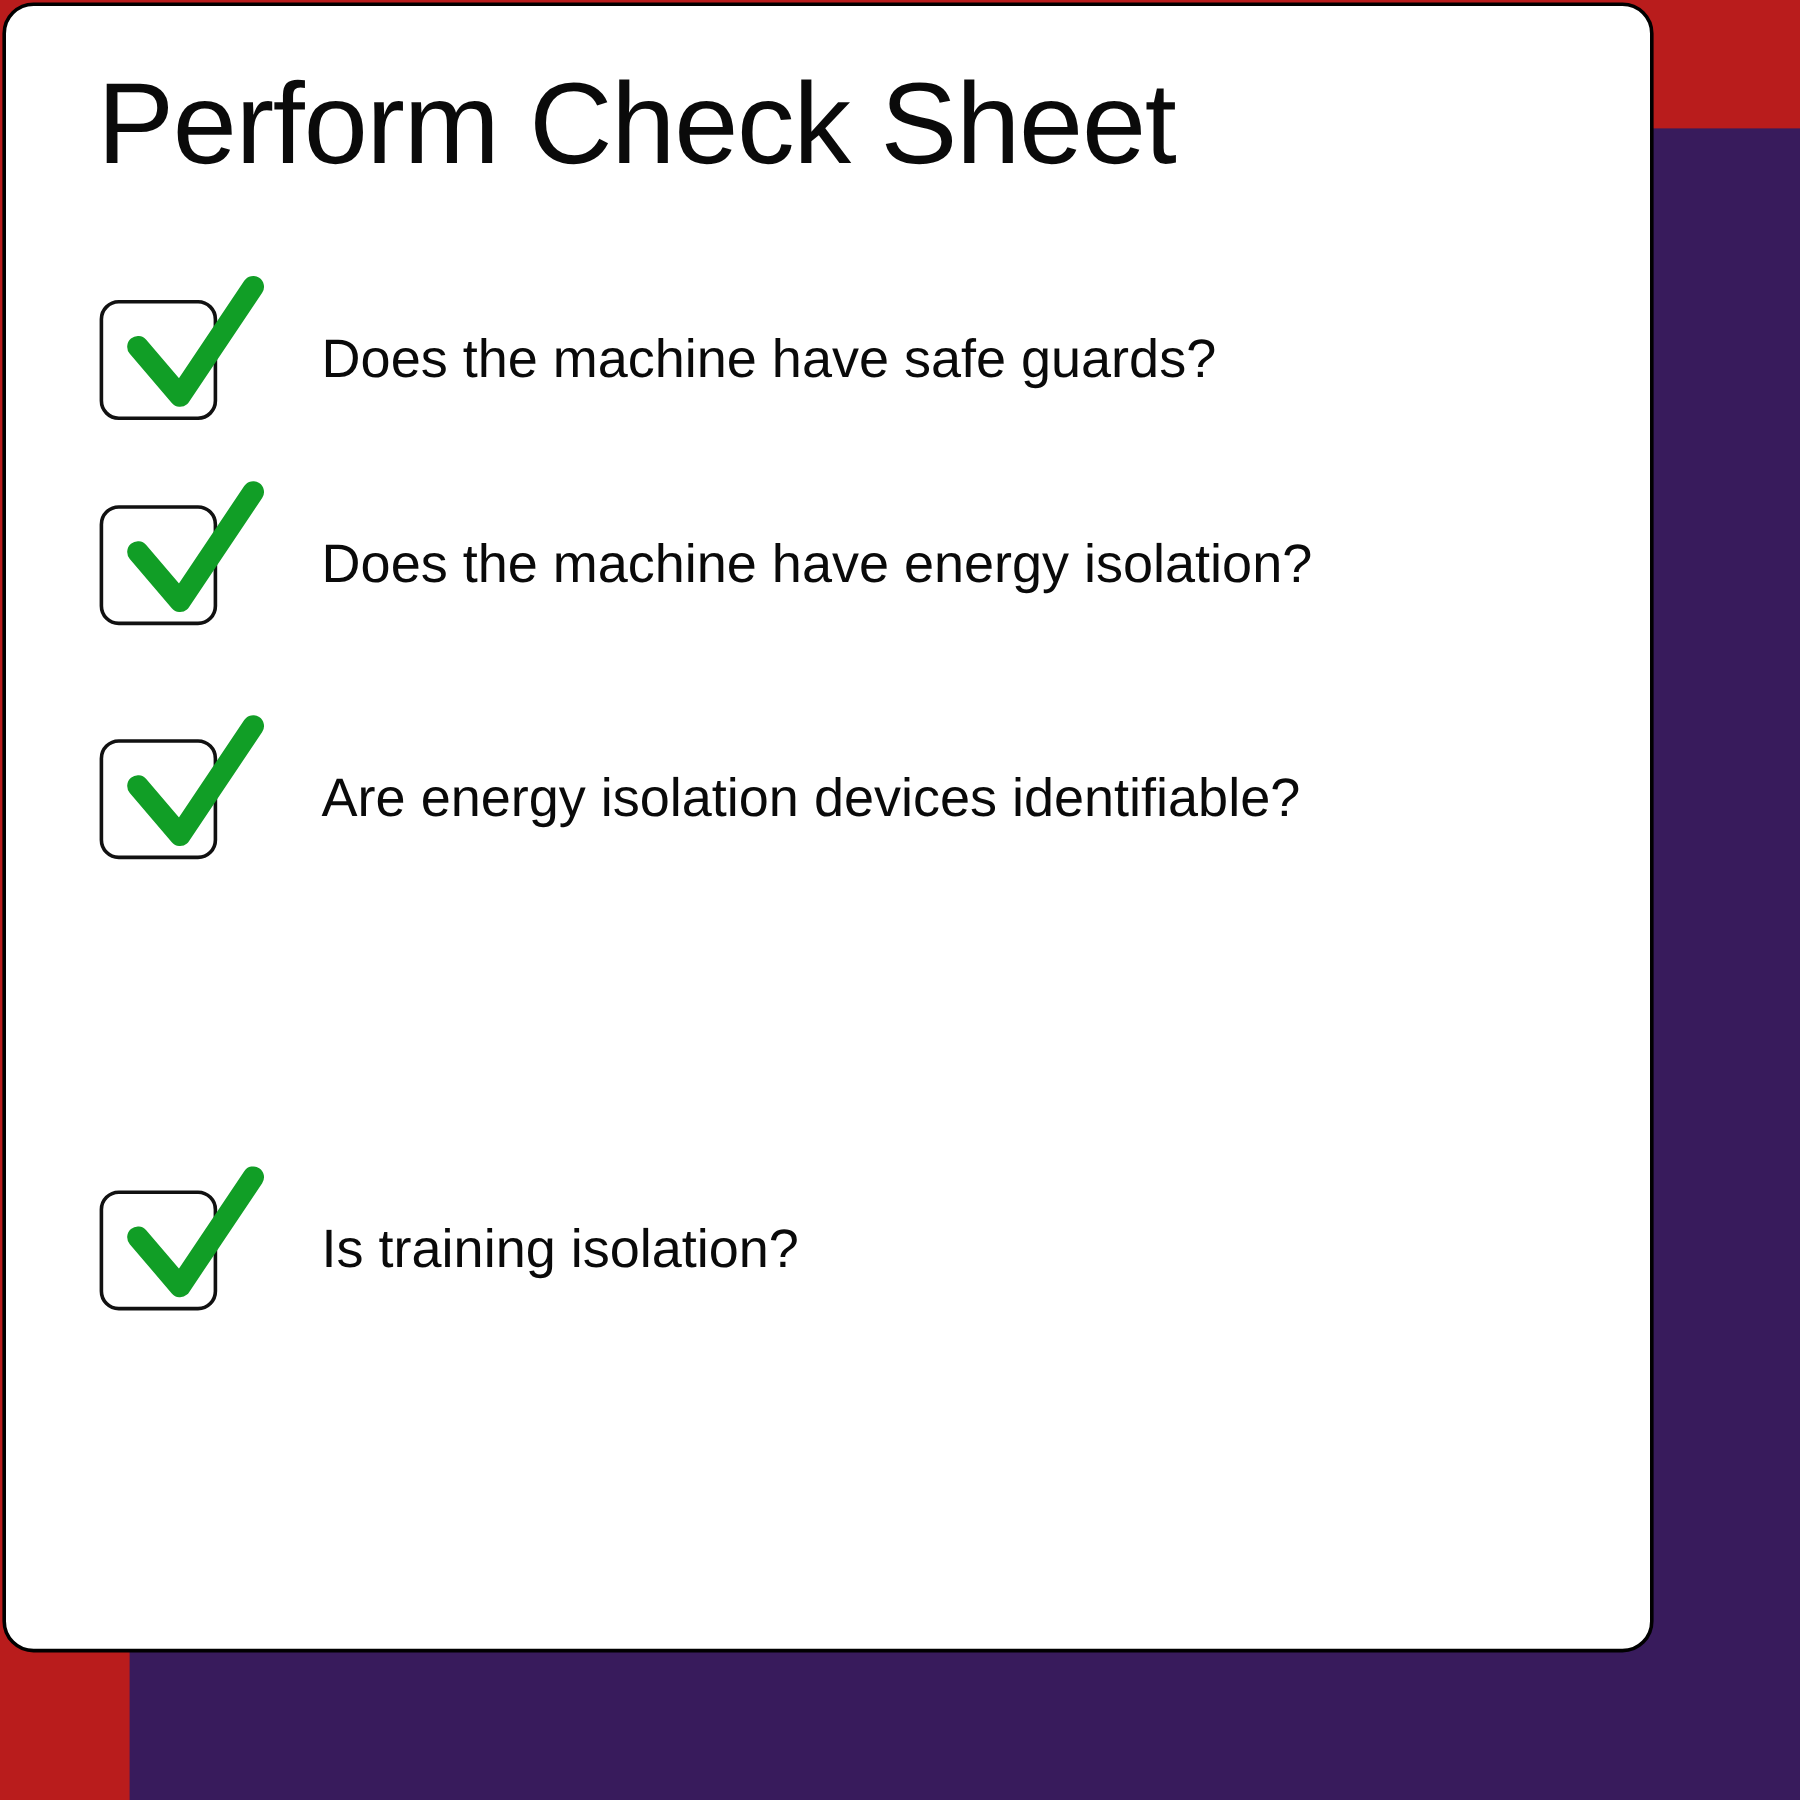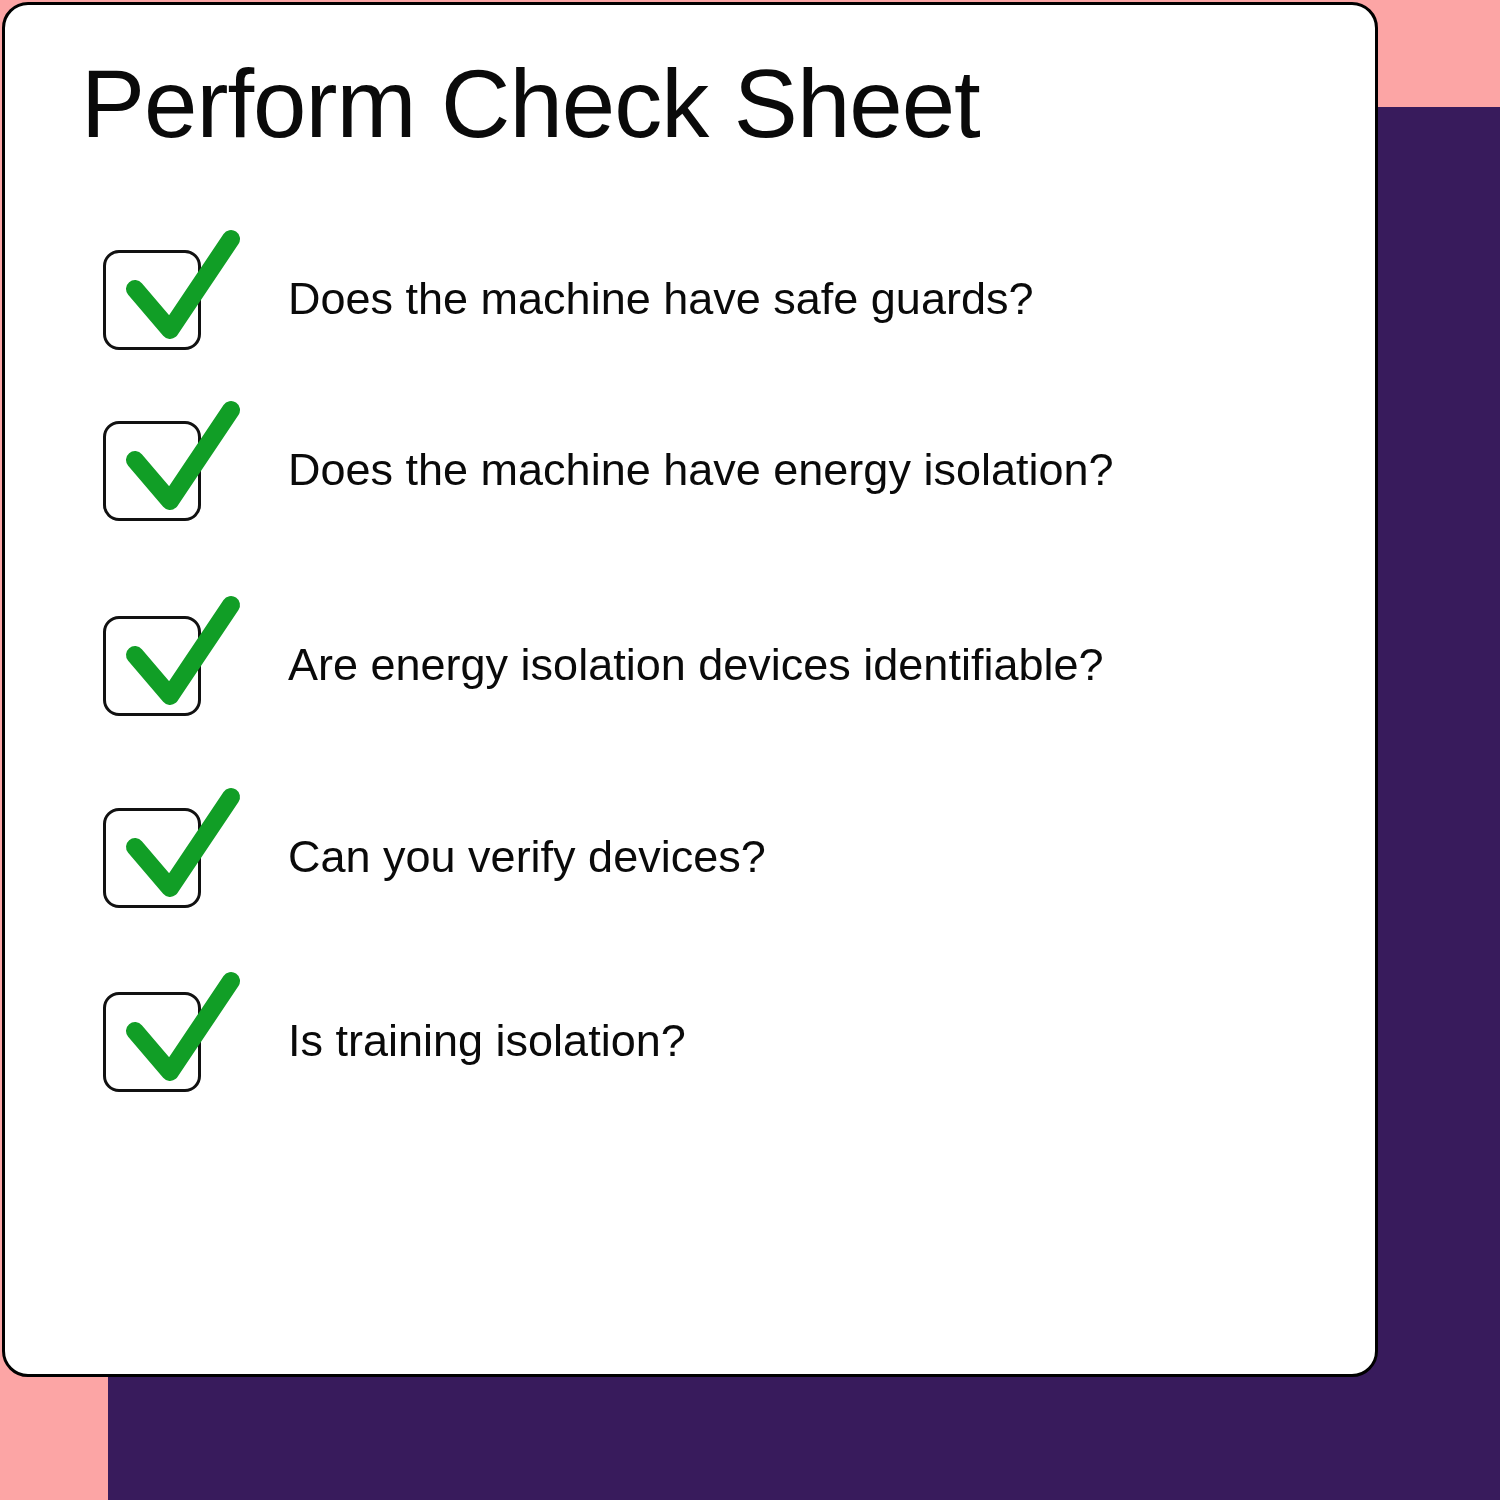--- a/index.html
+++ b/index.html
@@ -11,21 +11,21 @@
   * { margin: 0; padding: 0; box-sizing: border-box; }
   html, body {
     width: 1500px; height: 1500px;
     background: #ffffff;
     font-family: "Liberation Sans", "DejaVu Sans", sans-serif;
     overflow: hidden;
   }
   .stage {
     position: relative;
     width: 1500px; height: 1500px;
-    background: #fca5a5;
+    background: #b91c1c;
   }
   .accent-shape {
     position: absolute;
     left: 108px; top: 107px;
     right: 0; bottom: 0;
     background: var(--accent-purple);
   }
   .card {
     position: absolute;
     left: 2px; top: 2px;
@@ -42,21 +42,20 @@
     letter-spacing: -1px;
     color: var(--text-color);
     white-space: nowrap;
   }
   .row {
     position: absolute;
     left: 78px;
     height: 100px;
     display: flex;
     align-items: center;
-    margin-left: 20px;
   }
   .checkbox {
     position: relative;
     width: 98px; height: 100px;
     border: 3px solid #111111;
     border-radius: 16px;
     background: #ffffff;
     flex: 0 0 auto;
     cursor: pointer;
   }
@@ -119,28 +118,20 @@
 
     <div class="row row-2">
       <div class="checkbox" role="checkbox" aria-checked="true">
         <svg class="checkmark" viewBox="0 0 140 133">
           <polyline points="29,63 64,104 125,13"></polyline>
         </svg>
       </div>
       <div class="label">Are energy isolation devices identifiable?</div>
     </div>
 
-    <div class="row row-3">
-      <div class="checkbox" role="checkbox" aria-checked="true">
-        <svg class="checkmark" viewBox="0 0 140 133">
-          <polyline points="29,63 64,104 125,13"></polyline>
-        </svg>
-      </div>
-      <div class="label">Can you verify devices?</div>
-    </div>
 
     <div class="row row-4">
       <div class="checkbox" role="checkbox" aria-checked="true">
         <svg class="checkmark" viewBox="0 0 140 133">
           <polyline points="29,63 64,104 125,13"></polyline>
         </svg>
       </div>
       <div class="label">Is training isolation?</div>
     </div>
 

